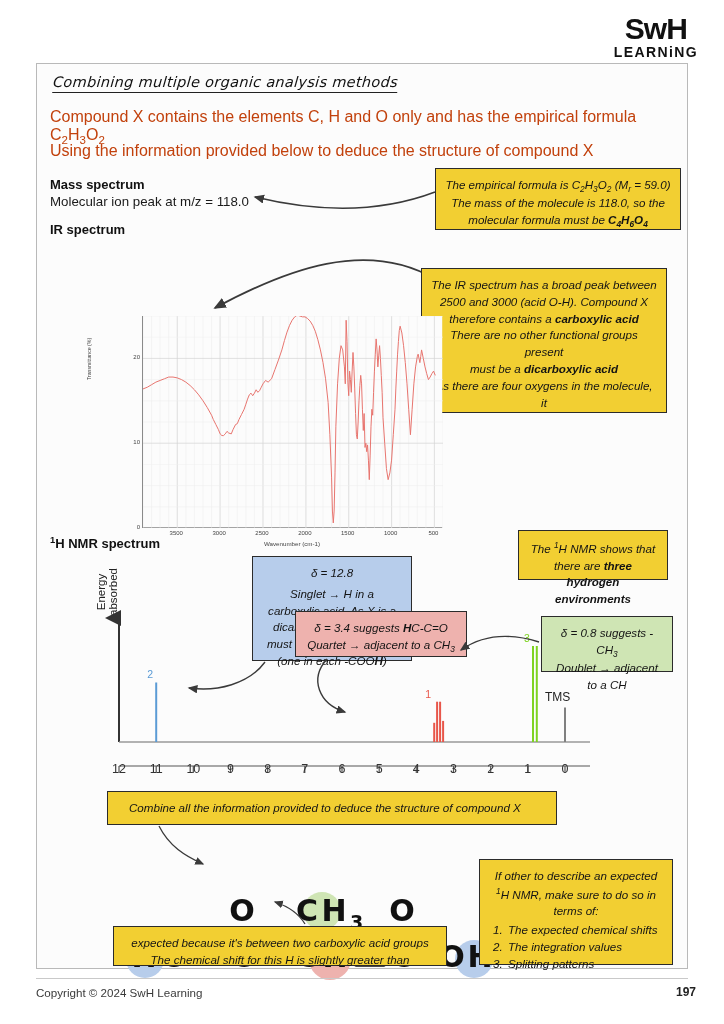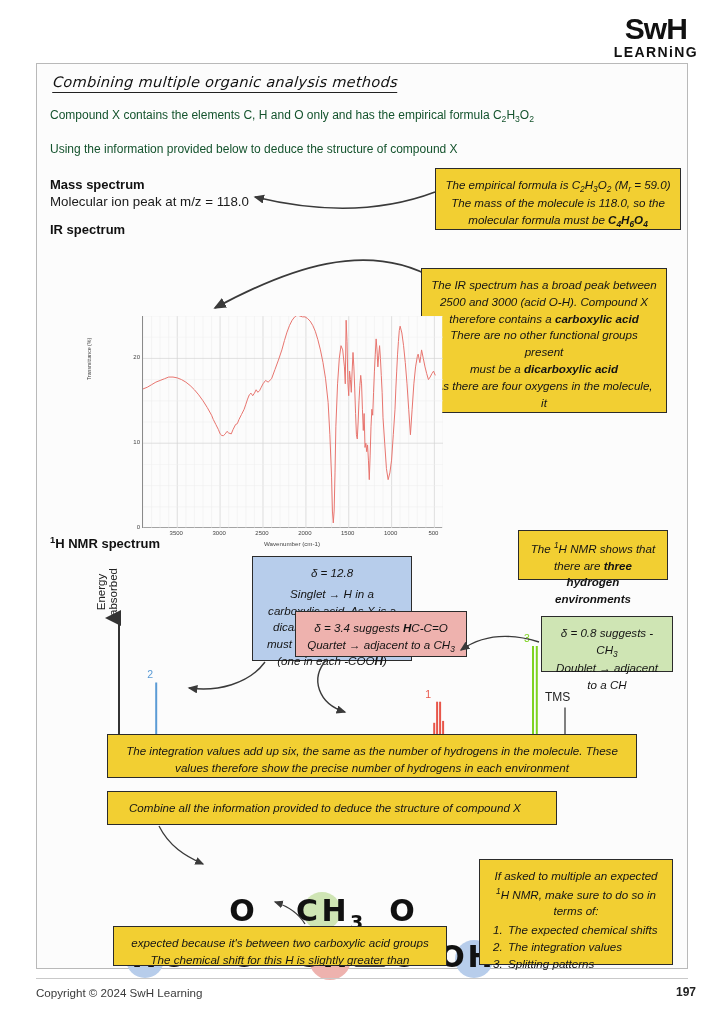--- a/index.html
+++ b/index.html
@@ -42,21 +42,21 @@
     font-size:14.5px;
     font-style:italic;
     letter-spacing:0.3px;
     border-bottom:1.4px solid #222;
     padding-bottom:2px;
     color:#111;
     transform:skewX(-5deg);
   }
   .para {
     position:absolute; left:13px;
-    font-size:12px; color:#14532d;
+    font-size:16px; color:#c2410c;
   }
   .sec-head {
     position:absolute; left:13px;
     font-size:13px; font-weight:bold; color:#111;
   }
   .sub {
     position:absolute; left:13px;
     font-size:13.3px; color:#1a1a1a;
   }
   sub { font-size:0.72em; }
@@ -347,24 +347,20 @@
         <div class="nmr-num" style="left: 245px;">6</div>
         <div class="nmr-num" style="left: 282.167px;">5</div>
         <div class="nmr-num" style="left: 319.333px;">4</div>
         <div class="nmr-num" style="left: 356.5px;">3</div>
         <div class="nmr-num" style="left: 393.667px;">2</div>
         <div class="nmr-num" style="left: 430.833px;">1</div>
         <div class="nmr-num" style="left: 468px;">0</div>
       </div>
   </div>
 
-  <div class="box yellow" style="left:70px; top:670px; width:530px; height:44px;">
-    <div>The integration values add up six, the same as the number of hydrogens in the molecule. These</div>
-    <div>values therefore show the precise number of hydrogens in each environment</div>
-  </div>
 
   <div class="box yellow left-al" style="left:70px; top:727px; width:450px; height:34px; display:flex; align-items:center;">
     <span style="padding-left:12px;">Combine all the information provided to deduce the structure of compound X</span>
   </div>
 
   <div id="structure">
     <svg width="370" height="105">
         <circle cx="23" cy="70" r="19" fill="#b7cdeb"></circle>
         <circle cx="352" cy="70" r="19" fill="#b7cdeb"></circle>
         <circle cx="208" cy="70" r="21" fill="#eeb2ae"></circle>
@@ -412,21 +408,21 @@
 
     <path d="M268,860 C262,850 250,842 238,838" fill="none" stroke="#3a3a3a" stroke-width="1.3" marker-end="url(#ah2)"></path>
   </svg>
 
   <div class="box yellow" style="left:76px; top:862px; width:334px; height:40px;">
     <div>expected because it's between two carboxylic acid groups</div>
     <div>The chemical shift for this H is slightly greater than</div>
   </div>
 
   <div class="box yellow" style="left:442px; top:795px; width:194px; height:106px; text-align:center;">
-    <div>If asked to multiple an expected</div>
+    <div>If other to describe an expected</div>
     <div><sup>1</sup>H NMR, make sure to do so in</div>
     <div>terms of:</div>
     <div style="text-align:left; padding-left:4px; margin-top:2px;font-style:italic;">
       <span style="display:inline-block;width:15px;">1.</span><span>The expected chemical shifts</span>
     </div>
     <div style="text-align:left; padding-left:4px;">
       <span style="display:inline-block;width:15px;">2.</span><span>The integration values</span>
     </div>
     <div style="text-align:left; padding-left:4px;">
       <span style="display:inline-block;width:15px;">3.</span><span>Splitting patterns</span>

